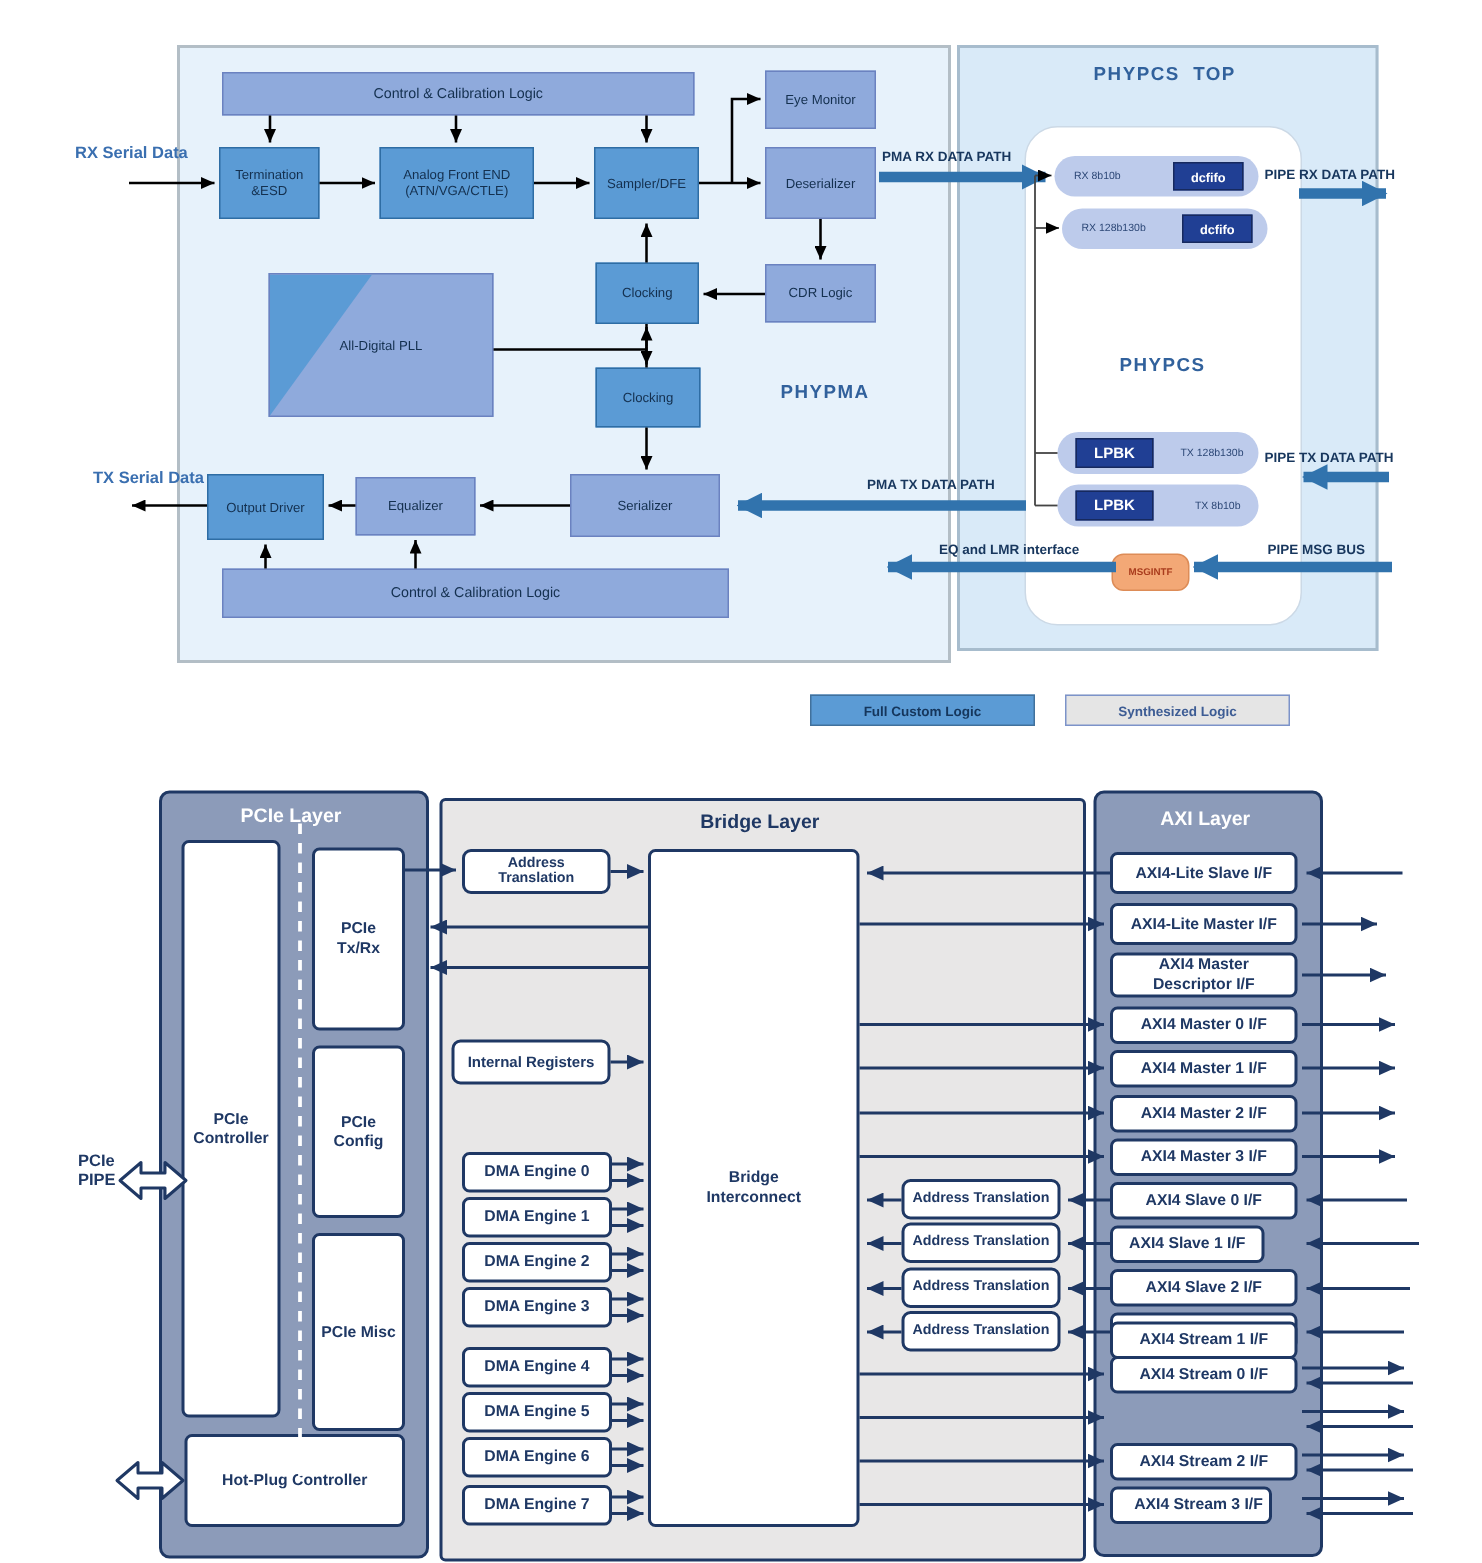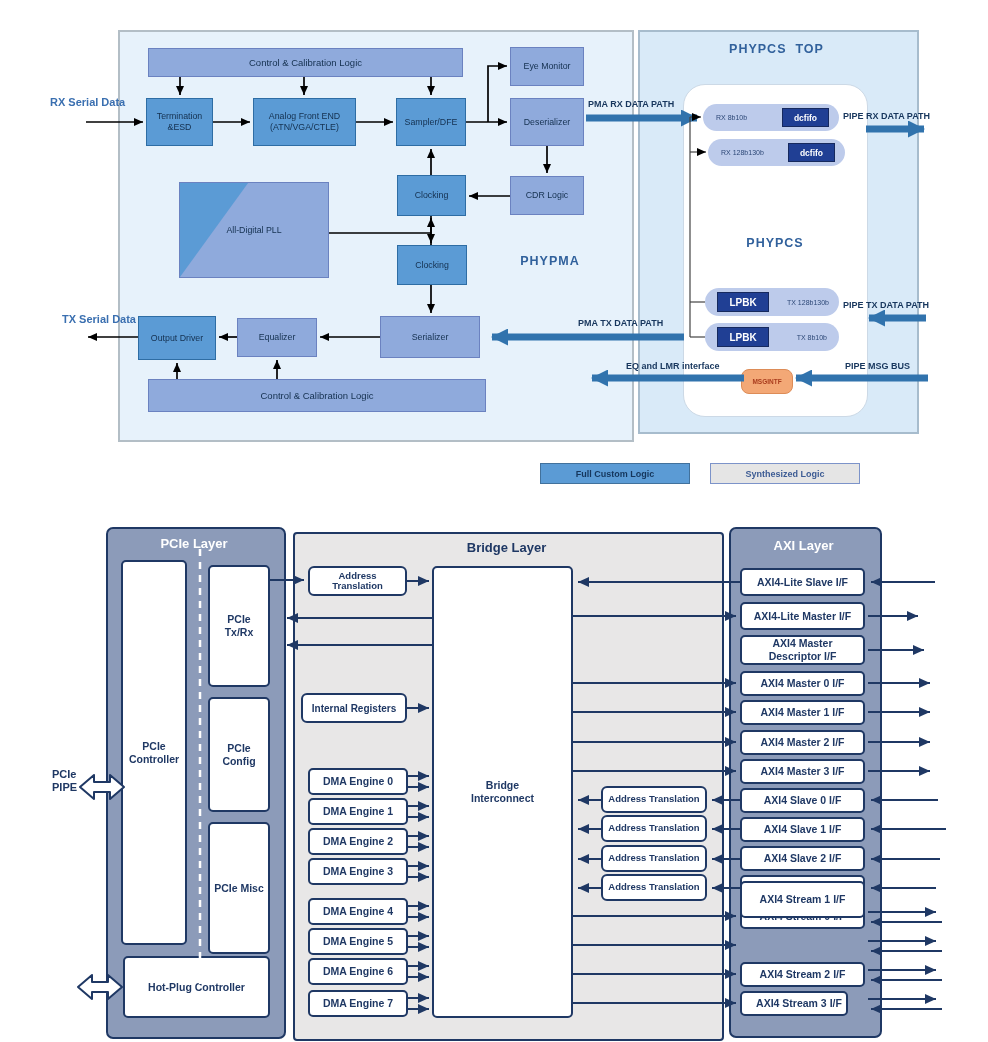--- a/index.html
+++ b/index.html
@@ -226,33 +226,33 @@
     </div>
   <div class="wbox" style="left:740px;top:730px;width:125px;height:25px;">
       <span>AXI4 Master 2 I/F</span>
     </div>
   <div class="wbox" style="left:740px;top:759px;width:125px;height:25px;">
       <span>AXI4 Master 3 I/F</span>
     </div>
   <div class="wbox" style="left:740px;top:788px;width:125px;height:25px;">
       <span>AXI4 Slave 0 I/F</span>
     </div>
-  <div class="wbox" style="left:740px;top:817px;width:125px;height:25px;">
+  <div class="wbox" style="left:740px;top:817px;width:103px;height:25px;">
       <span>AXI4 Slave 1 I/F</span>
     </div>
   <div class="wbox" style="left:740px;top:846px;width:125px;height:25px;">
       <span>AXI4 Slave 2 I/F</span>
     </div>
   <div class="wbox" style="left:740px;top:875px;width:125px;height:25px;">
       <span>AXI4 Slave 3 I/F</span>
     </div>
   <div class="wbox" style="left:740px;top:904px;width:125px;height:25px;">
       <span>AXI4 Stream 0 I/F</span>
     </div>
-  <div class="wbox" style="left:740px;top:881px;width:125px;height:37px;">
+  <div class="wbox" style="left:740px;top:881px;width:125px;height:25px;">
       <span>AXI4 Stream 1 I/F</span>
     </div>
   <div class="wbox" style="left:740px;top:962px;width:125px;height:25px;">
       <span>AXI4 Stream 2 I/F</span>
     </div>
   <div class="wbox" style="left:740px;top:991px;width:108px;height:25px;padding-left:13px;">
       <span>AXI4 Stream 3 I/F</span>
     </div>
 
   <svg class="overlay" width="988" height="1042" viewBox="0 0 988 1042">

